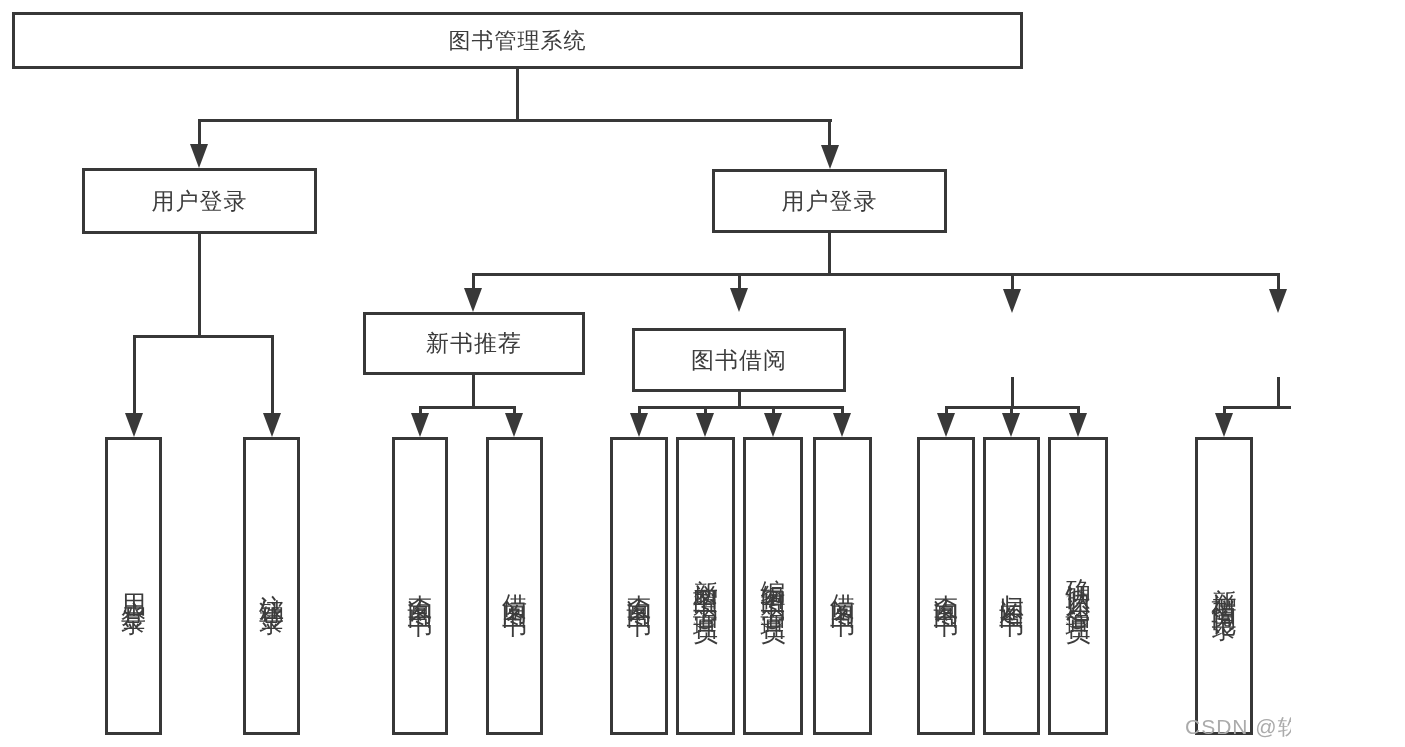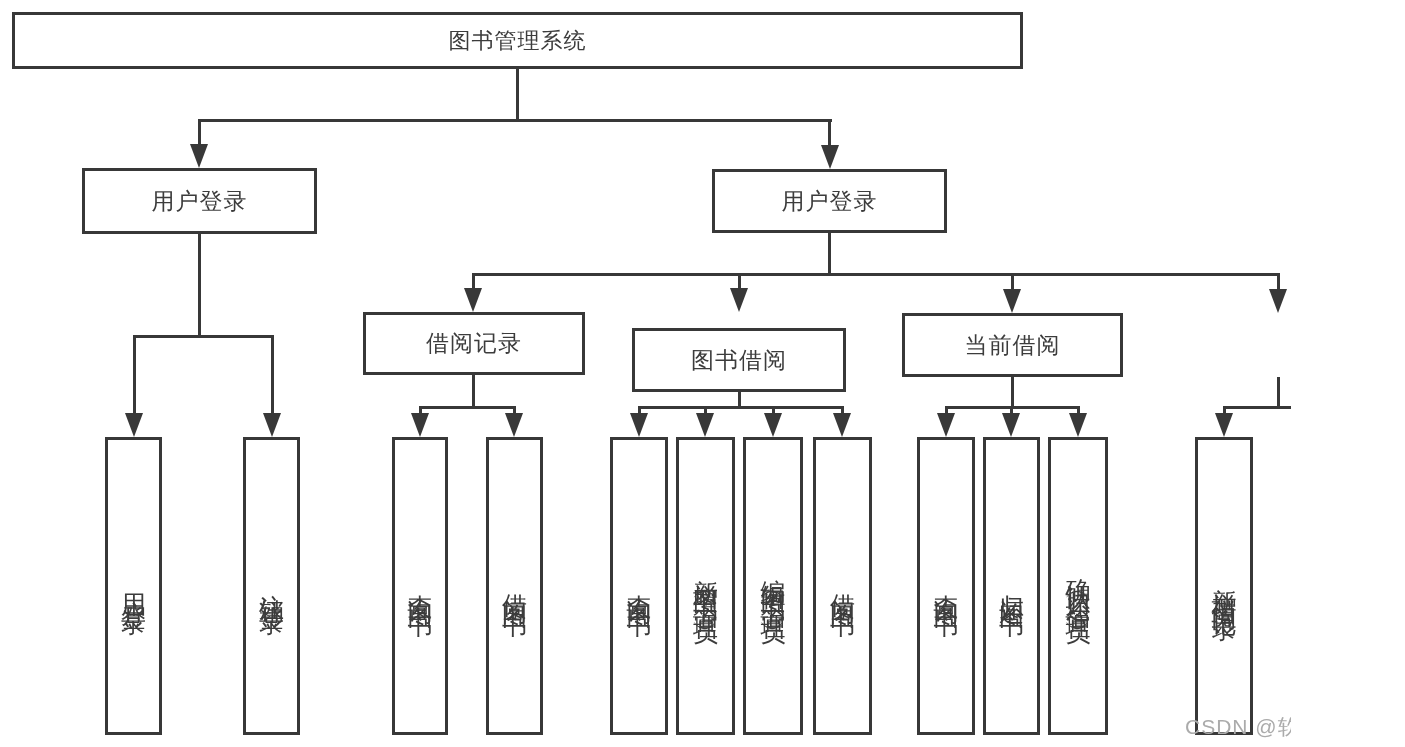--- a/index.html
+++ b/index.html
@@ -108,23 +108,22 @@
   <div class="vline" style="left:1222.5px;top:406px;height:12px;"></div>
   <div class="arrow" style="left:1215px;top:413px;"></div>
   <div class="vline" style="left:1340.5px;top:406px;height:12px;"></div>
   <div class="arrow" style="left:1333px;top:413px;"></div>
 
   <div class="box" style="left:12px;top:12px;width:1011px;height:57px;font-size:22px;">图书管理系统</div>
 
   <div class="box" style="left:82px;top:168px;width:235px;height:66px;">用户登录</div>
   <div class="box" style="left:712px;top:169px;width:235px;height:64px;">用户登录</div>
 
-  <div class="box" style="left:363px;top:312px;width:222px;height:63px;">借阅记录</div>
+  <div class="box" style="left:363px;top:312px;width:222px;height:63px;">新书推荐</div>
   <div class="box" style="left:632px;top:328px;width:214px;height:64px;">图书借阅</div>
-  <div class="box" style="left:902px;top:313px;width:221px;height:64px;">当前借阅</div>
 
   <div class="box vbox" style="left:105px;top:437px;width:57px;height:298px;">用户登录</div>
   <div class="box vbox" style="left:243px;top:437px;width:57px;height:298px;">注销登录</div>
 
   <div class="box vbox" style="left:392px;top:437px;width:56px;height:298px;">查询图书</div>
   <div class="box vbox" style="left:486px;top:437px;width:57px;height:298px;">借阅图书</div>
 
   <div class="box vbox" style="left:610px;top:437px;width:58px;height:298px;">查询图书</div>
   <div class="box vbox" style="left:676px;top:437px;width:59px;height:298px;">新增图书（管理员）</div>
   <div class="box vbox" style="left:743px;top:437px;width:60px;height:298px;">编辑图书（管理员）</div>

